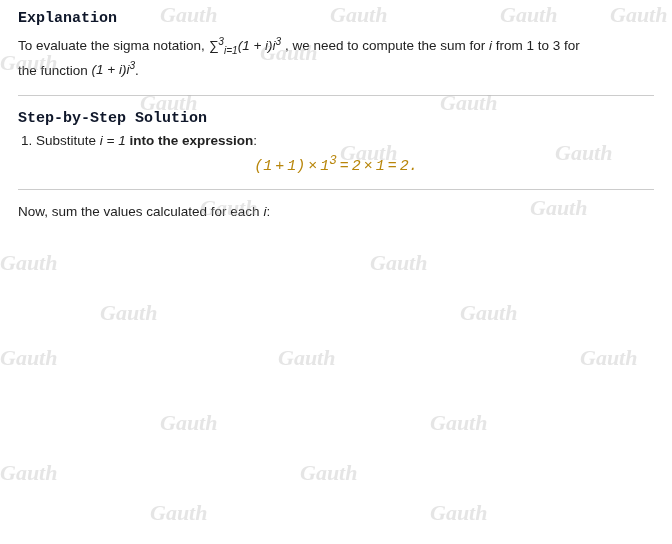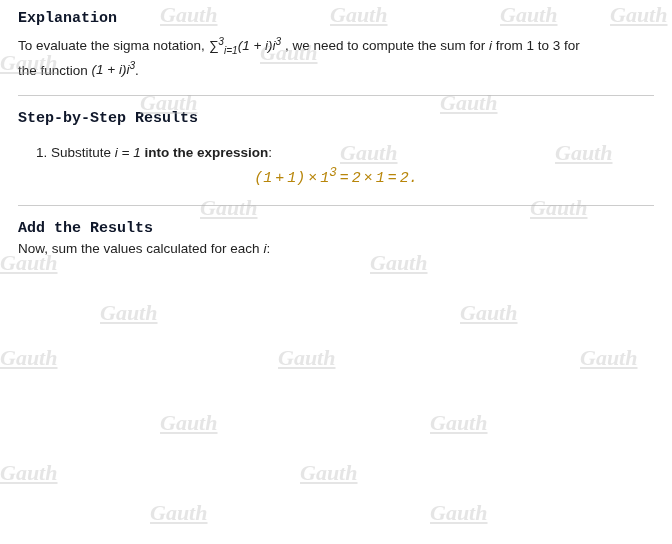--- a/index.html
+++ b/index.html
@@ -15,21 +15,20 @@
     }
     .watermark {
       position: absolute;
       color: rgba(180, 180, 180, 0.35);
       font-size: 22px;
       font-style: italic;
       font-weight: bold;
       pointer-events: none;
       user-select: none;
       z-index: 10;
-      text-decoration: underline;
     }
     .content {
       padding: 10px 18px 10px 18px;
       position: relative;
       z-index: 1;
     }
     h2.section-title {
       font-size: 15px;
       font-weight: bold;
       font-family: Liberation Mono, monospace;
@@ -47,21 +46,21 @@
       border: none;
       border-top: 1px solid #ccc;
       margin: 14px 0;
     }
     .step-section {
       margin-bottom: 4px;
     }
     .step-list {
       list-style: none;
       padding: 0;
-      margin: 18px;
+      margin: 3px;
     }
     .step-list li {
       margin-bottom: 10px;
       font-family: Arial, sans-serif;
       font-size: 13.5px;
       color: #222;
     }
     .step-list li .bold {
       font-weight: bold;
     }
@@ -141,39 +140,38 @@
     <span class="math">
       ∑<sup>3</sup><sub><em>i</em>=1</sub>(1 + <em>i</em>)<em>i</em><sup>3</sup>
     </span>,
     we need to compute the sum for <span class="math"><em>i</em></span> from 1 to 3 for<br>
     the function <span class="math">(1 + <em>i</em>)<em>i</em><sup>3</sup></span>.
   </p>
 
   <hr class="divider">
 
   <div class="step-section">
-    <h2 class="section-title">Step-by-Step Results</h2>
+    <h2 class="section-title">Step-by-Step Solution</h2>
 
     <ol class="step-list">
 
       <li>
         <span class="step-num">1.</span>
         Substitute <span class="math"><em>i</em></span>
         <span class="math">= 1</span>
         <span class="bold">into the expression</span>:
         <div class="math-display">
           (1 + 1) × 1<sup>3</sup> = 2 × 1 = 2.
         </div>
       </li>
 
 
     </ol>
   </div>
 
   <hr class="divider">
 
   <div class="add-results-section">
-    <h2 class="section-title">Add the Results</h2>
     <p class="sub-text">
       Now, sum the values calculated for each <span class="math"><em>i</em></span>:
     </p>
   </div>
 </div>
 
 </body></html>

